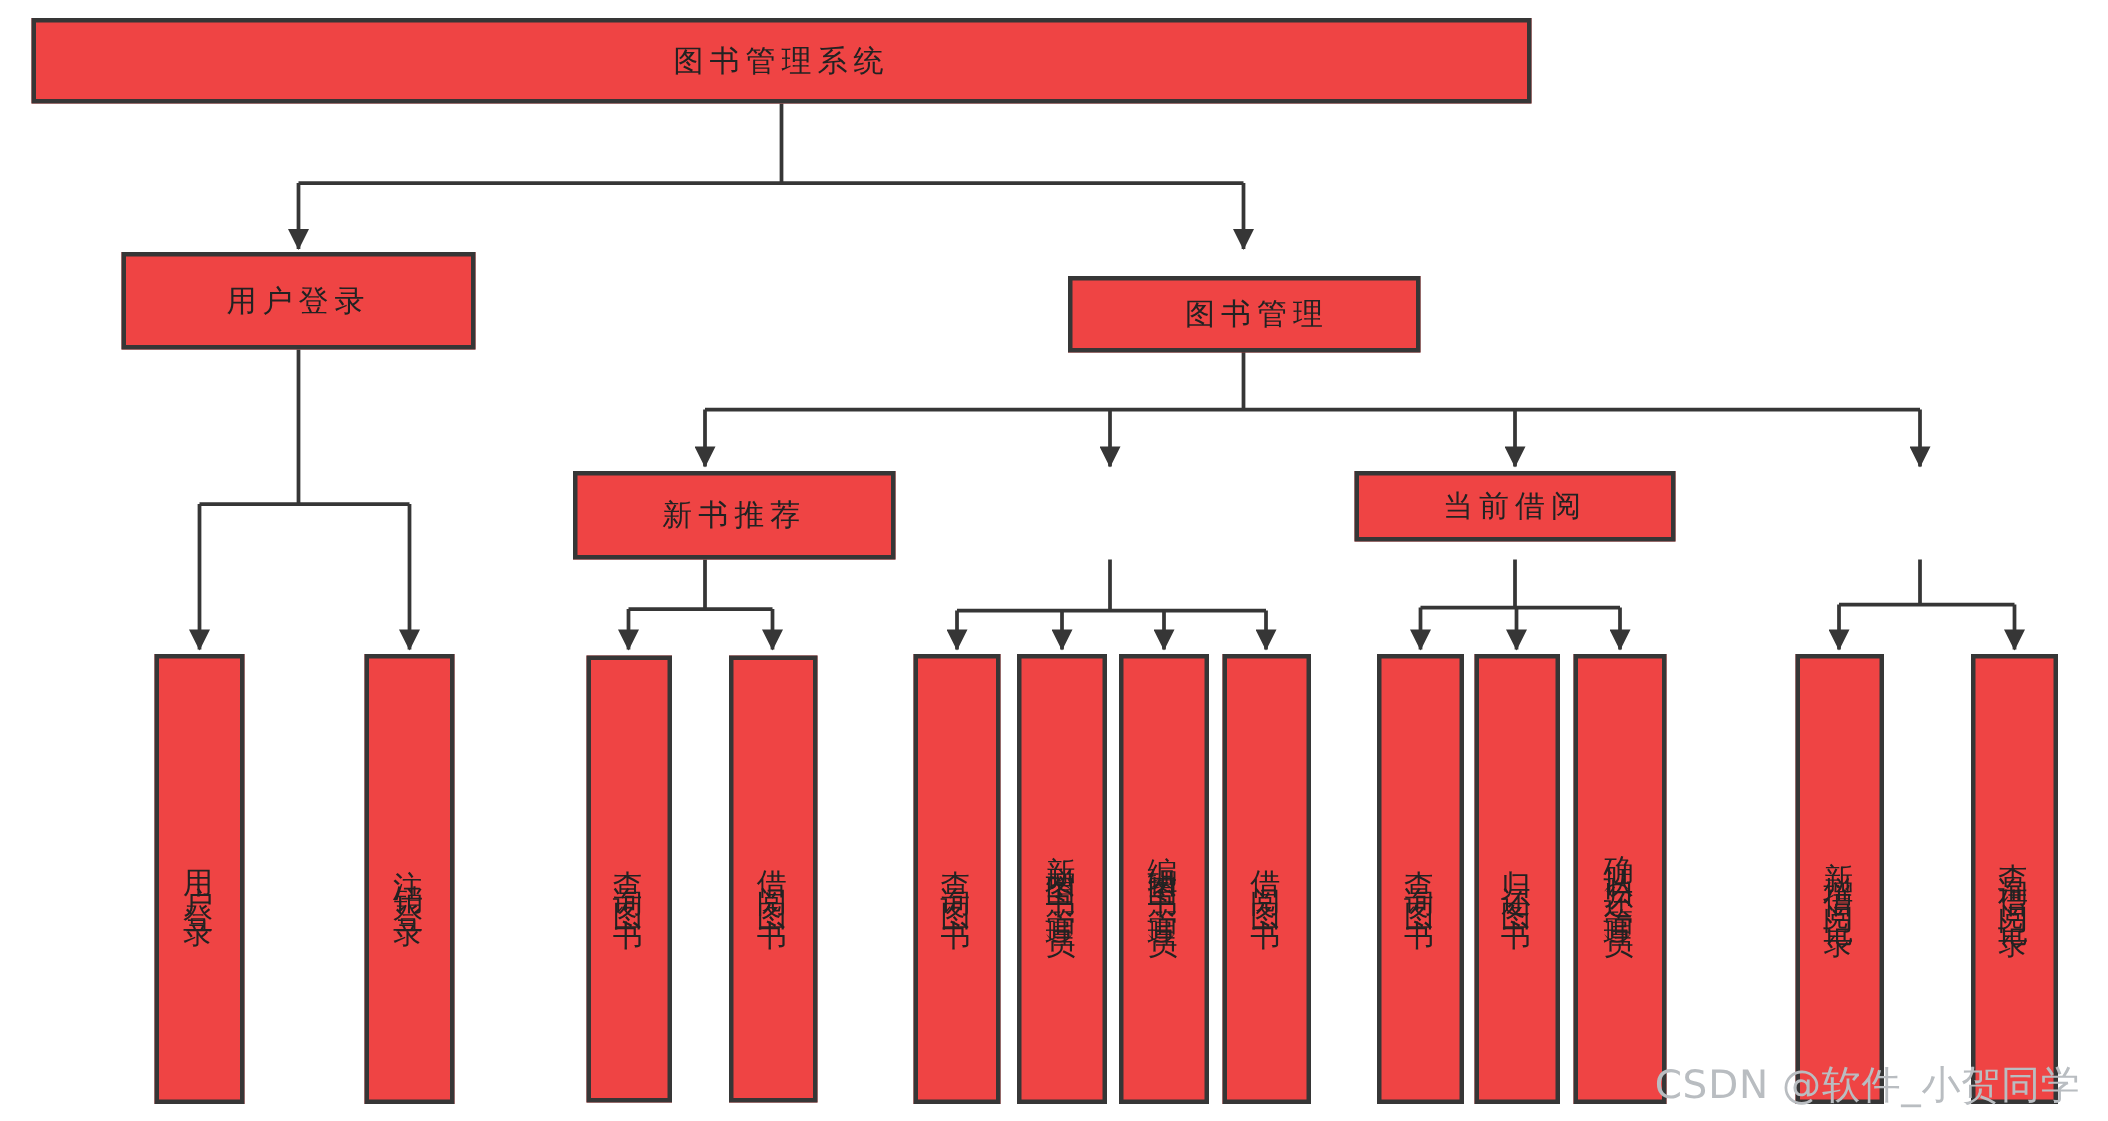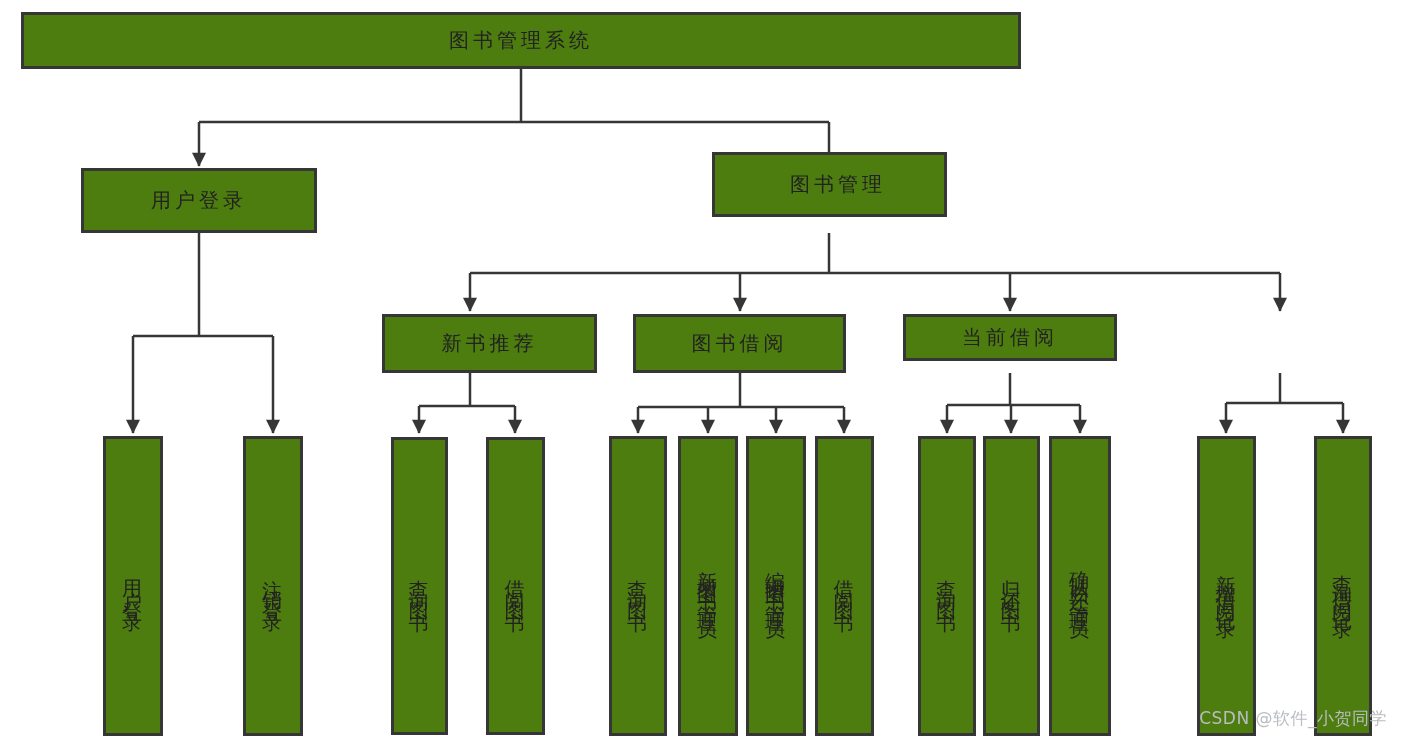--- a/index.html
+++ b/index.html
@@ -23,21 +23,21 @@
     height: 747px;
   }
   .edges path {
     fill: none;
     stroke: var(--line, #363636);
     stroke-width: 2.5;
   }
   .node {
     position: absolute;
     box-sizing: border-box;
-    background: #4d7c0f;
+    background: #ef4444;
     border: 3px solid var(--box-border, #363636);
     display: flex;
     align-items: center;
     justify-content: center;
     color: var(--text, #222222);
   }
   .hbox .lbl {
     font-size: 20px;
     letter-spacing: 4px;
     white-space: nowrap;
@@ -47,22 +47,22 @@
     text-orientation: mixed;
     font-size: 20px;
     letter-spacing: 11px;
     white-space: nowrap;
   }
   .vbox.mid .lbl  { letter-spacing: 9px; }
   .vbox.long .lbl { letter-spacing: 7px; }
   .watermark {
     position: absolute;
     right: 18px;
-    bottom: 17px;
-    font-size: 17px;
+    bottom: 6px;
+    font-size: 26px;
     letter-spacing: 0.5px;
     color: var(--watermark-text, #b9bdc1);
     z-index: 5;
     white-space: nowrap;
   }
 </style>
 </head>
 <body>
 
 <div class="canvas">
@@ -115,29 +115,26 @@
     <path d="M1343,403 V433" marker-end="url(#arrow)"></path>
   </svg>
 
   <div class="node hbox" style="left:21px; top:12px; width:1000px; height:57px;">
     <span class="lbl">图书管理系统</span>
   </div>
 
   <div class="node hbox" style="left:81px; top:168px; width:236px; height:65px;">
     <span class="lbl">用户登录</span>
   </div>
-  <div class="node hbox" style="left:712px; top:152px; width:235px; height:65px;padding-left:17px;">
+  <div class="node hbox" style="left:712px; top:184px; width:235px; height:51px;padding-left:17px;">
     <span class="lbl">图书管理</span>
   </div>
 
   <div class="node hbox" style="left:362px; top:314px; width:215px; height:59px;margin-left:20px;">
     <span class="lbl">新书推荐</span>
-  </div>
-  <div class="node hbox" style="left:633px; top:314px; width:213px; height:59px;">
-    <span class="lbl">图书借阅</span>
   </div>
   <div class="node hbox" style="left:903px; top:314px; width:214px; height:47px;">
     <span class="lbl">当前借阅</span>
   </div>
 
   <div class="node vbox" style="left:103px; top:436px; width:60px; height:300px;">
     <span class="lbl">用户登录</span>
   </div>
   <div class="node vbox" style="left:243px; top:436px; width:60px; height:300px;">
     <span class="lbl">注销登录</span>

